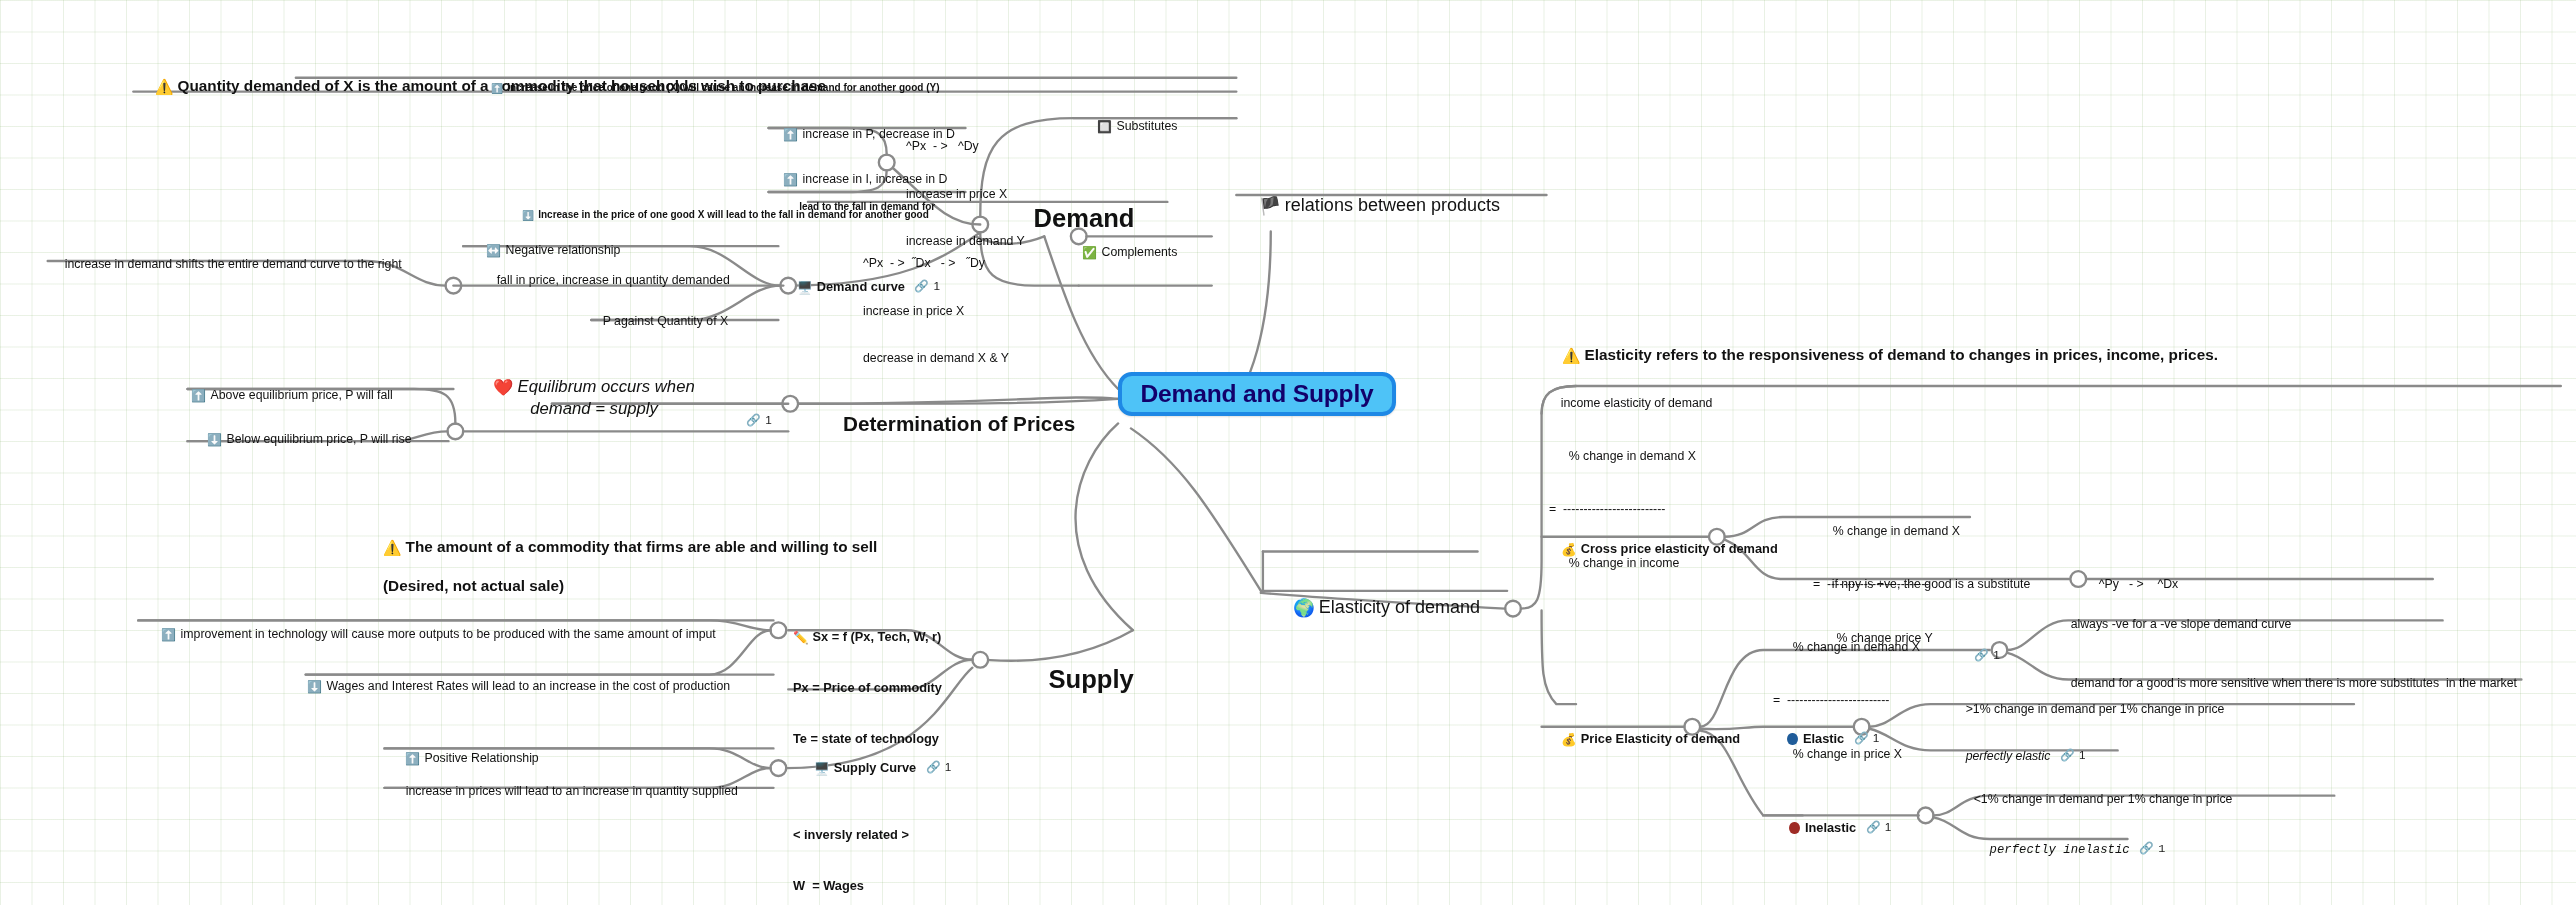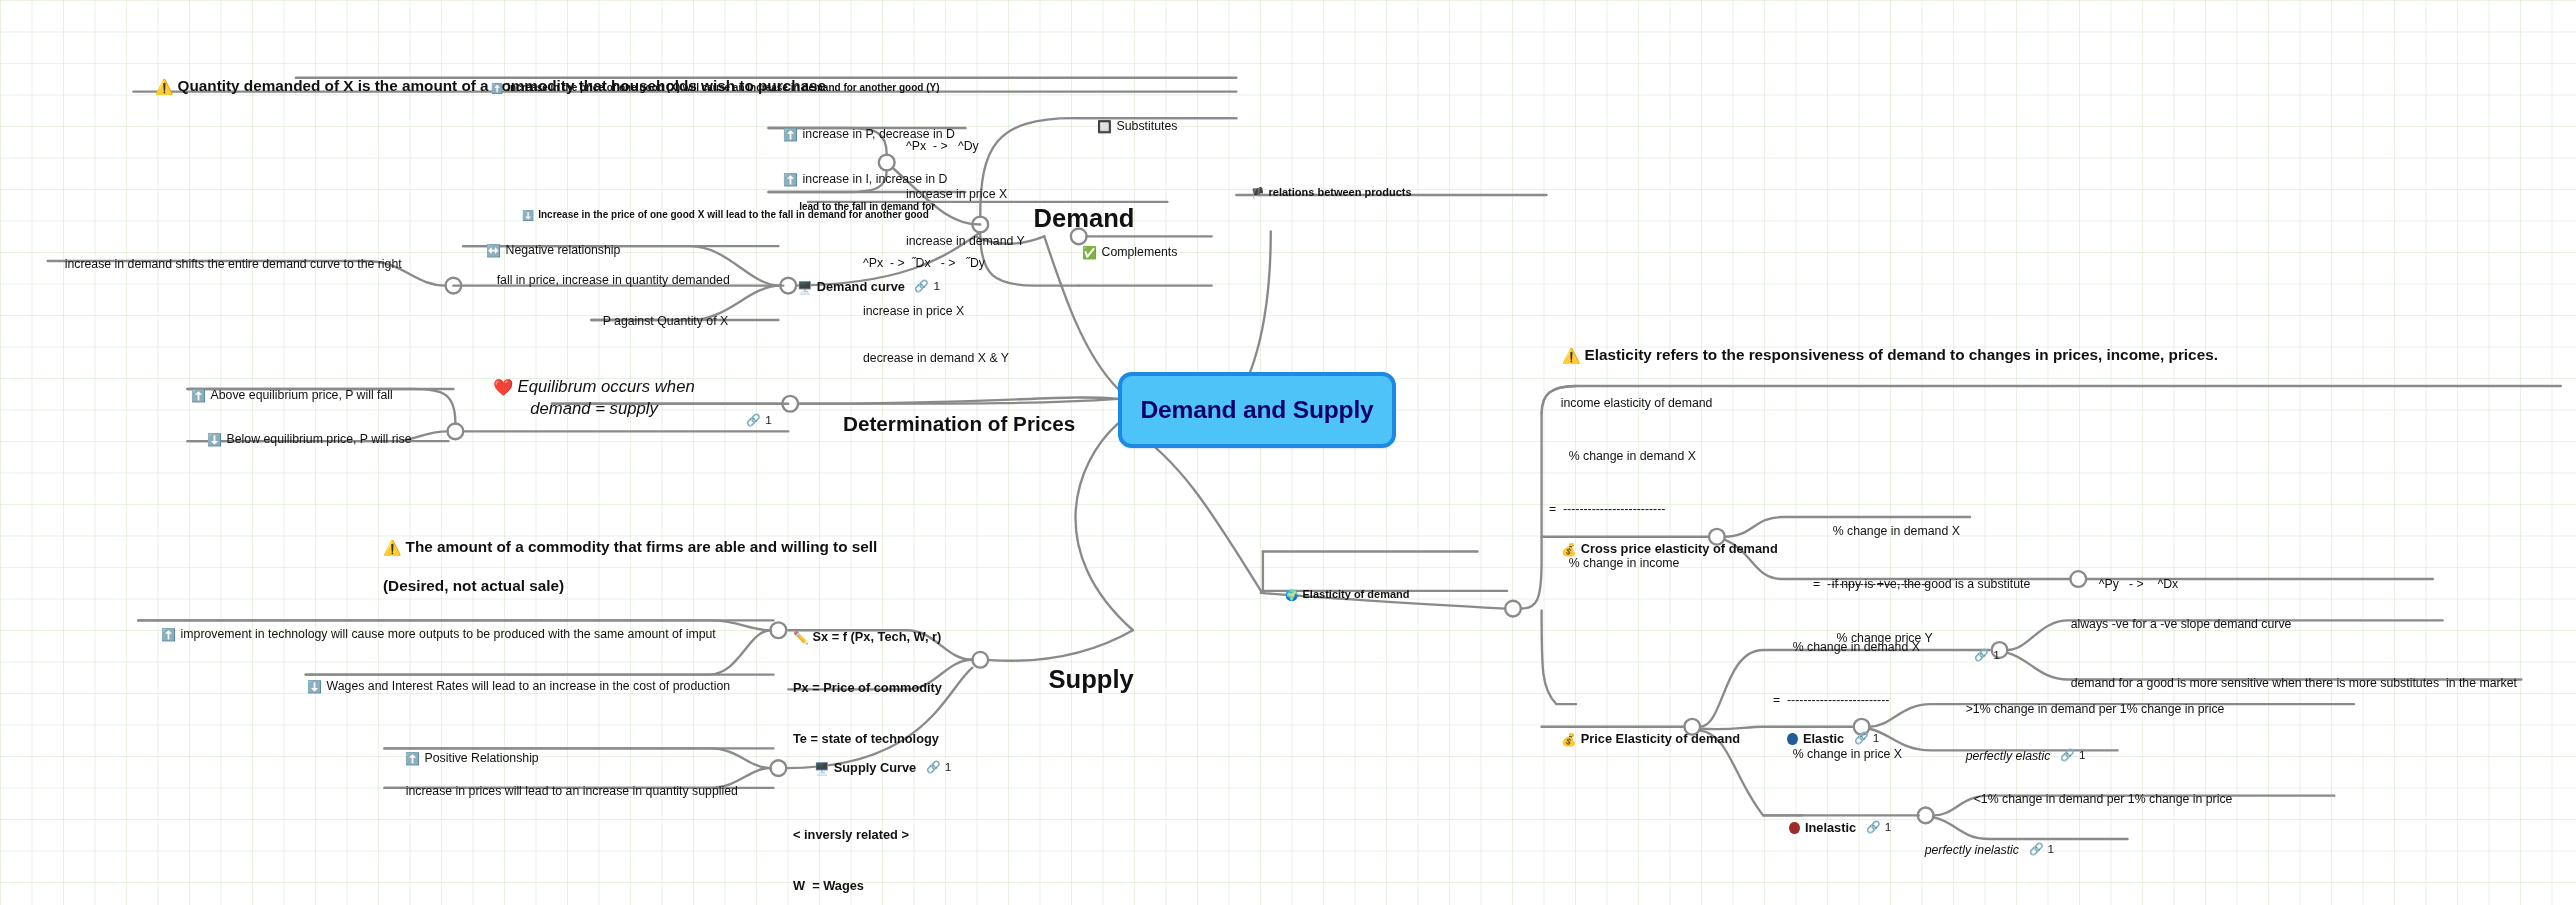--- a/index.html
+++ b/index.html
@@ -40,21 +40,21 @@
     color: #12006B;
     font-weight: bold;
     font-size: 24.6px;
     letter-spacing: -0.2px;
     display: flex;
     align-items: center;
     justify-content: center;
     box-shadow: 0 1px 2px rgba(0,0,0,0.12);
   }
 
-  .big-head { font-size: 11px; font-weight: bold; color: #111; }
+  .big-head { font-size: 18px; font-weight: normal; color: #111; }
   .branch-title { font-size: 25.6px; font-weight: bold; color: #111; }
   .mid { font-size: 12.8px; font-weight: bold; color: #111; }
   .small { font-size: 12.3px; color: #111; font-weight: normal; }
   .tiny { font-size: 10px; color: #111; }
   .mono-ish { font-size: 12.3px; color: #111; }
   .ital { font-style: italic; }
   .bold { font-weight: bold; }
   .heart-note { font-size: 16.7px; font-style: italic; color: #111; }
   .callout { font-size: 15.3px; font-weight: bold; color: #111; }
 
@@ -175,21 +175,21 @@
       <path d="M1898,740 C1920,745 1930,762 1960,762 L2150,762"></path>
 
       <path d="M1726,742 C1755,745 1760,790 1790,828 L1830,828"></path>
       <circle cx="1955" cy="828" r="8" fill="#fff" stroke="#8a8a8a" stroke-width="2.4"></circle>
       <path d="M1790,828 L1948,828"></path>
       <path d="M1963,828 C1985,828 1990,808 2020,808 L2370,808"></path>
       <path d="M1963,830 C1985,834 1990,852 2020,852 L2160,852"></path>
     </g>
   </svg>
 
-  <div class="central" style="left:1118px; top:372px; width:278px; height:76px;">
+  <div class="central" style="left:1118px; top:372px; width:278px; height:44px;">
     <span>Demand and Supply</span>
   </div>
 
   <div class="node callout" style="left:138px; top:56px;">
     <span class="ico">⚠️</span><span>Quantity demanded of X is the amount of a commodity that households wish to purchase</span>
   </div>
 
   <div class="node tiny" style="left:480px; top:69px;">
     <span class="ico" style="color:#5A7FA6">⬆️</span><span class="bold">increase in the price of one good (X) will cause an increase in demand for another good (Y)</span>
   </div>
@@ -376,18 +376,18 @@
   <div class="node small ital" style="left:1952px; top:732px;">
     <span>perfectly elastic</span><span class="clip" style="font-style:normal">🔗<b>1</b></span>
   </div>
 
   <div class="node mid" style="left:1775px; top:804px;">
     <span class="dot-red"></span><span>Inelastic</span><span class="clip">🔗<b>1</b></span>
   </div>
   <div class="node small" style="left:1960px; top:776px;">
     <span>&lt;1% change in demand per 1% change in price</span>
   </div>
-  <div class="node small ital" style="left:1911px; top:826px;">
+  <div class="node small ital" style="left:1960px; top:826px;font-family:Liberation Mono, monospace;">
     <span>perfectly inelastic</span><span class="clip" style="font-style:normal">🔗<b>1</b></span>
   </div>
 
 </div>
 
 
 </body></html>

